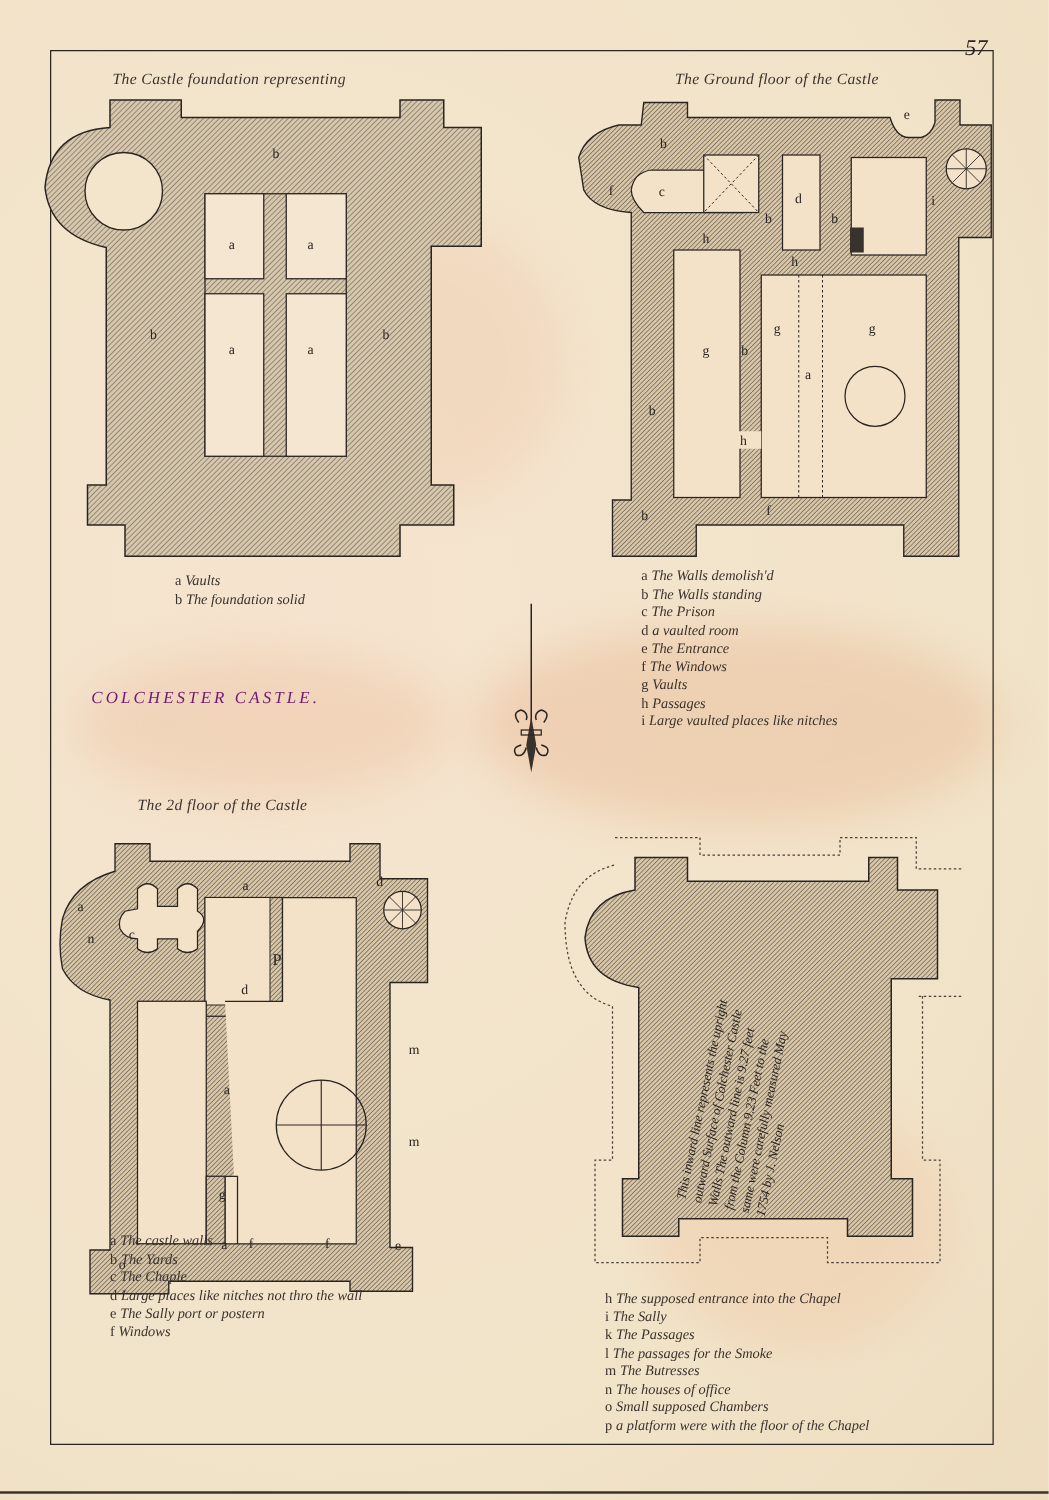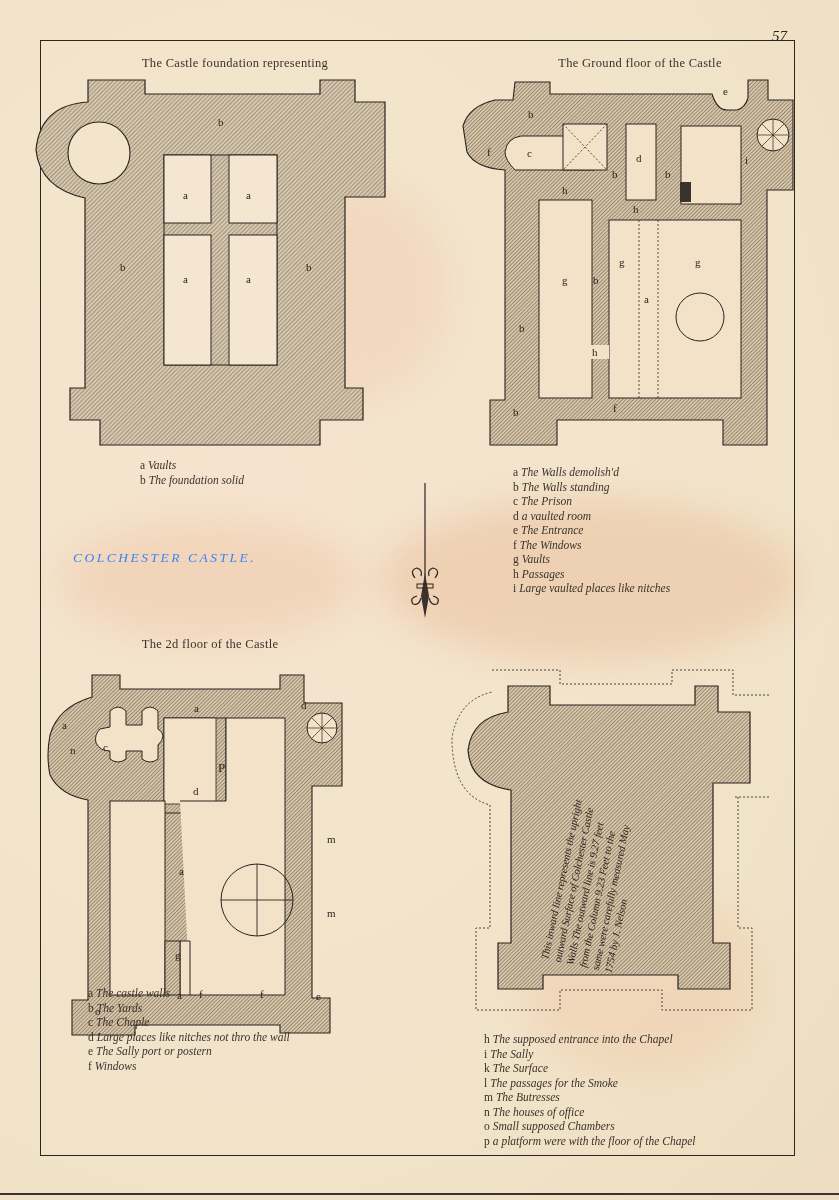--- a/index.html
+++ b/index.html
@@ -1,26 +1,26 @@
 <!DOCTYPE html>
 <html><head>
 <meta charset="utf-8">
 <style>
   html,body{margin:0;padding:0;}
   body{width:839px;height:1200px;position:relative;overflow:hidden;
     background:radial-gradient(ellipse at 30% 40%, #f6e3cf 0%, #f3e4cc 35%, #f1e3c8 70%, #eddcbf 100%);
     font-family:"Liberation Serif", serif; color:#2a2420;}
   .stain{position:absolute;border-radius:50%;filter:blur(18px);opacity:.45;}
   .frame{position:absolute;left:40px;top:40px;width:755px;height:1116px;border:1.3px solid #2c2622;box-sizing:border-box;}
-  .pagenum{position:absolute;left:772px;top:28px;font-style:italic;font-size:15px;}
-  .title{position:absolute;font-size:12.5px;text-align:center;letter-spacing:.3px;color:#3a322c;line-height:14px;}
+  .pagenum{position:absolute;left:772px;top:28px;font-style:italic;font-size:18px;}
+  .title{position:absolute;font-style:italic;font-size:12.5px;letter-spacing:.3px;color:#3a322c;line-height:14px;}
   .legend{position:absolute;font-size:11.5px;line-height:14.5px;color:#3a322c;}
   .legend .row span.k{font-style:normal;margin-right:3px;}
   .legend .row span.v{font-style:italic;}
-  .caption{position:absolute;left:73px;top:550px;font-size:13.5px;letter-spacing:2.5px;font-style:italic;color:#3b82f6;}
+  .caption{position:absolute;left:73px;top:550px;font-size:13.5px;letter-spacing:2.5px;font-style:italic;color:#701a75;}
   .plan{position:absolute;}
   .lbl{font-family:"Liberation Serif", serif;font-size:11px;fill:#2a2420;}
   .bottomline{position:absolute;left:0;top:1193px;width:839px;height:2px;background:#3a3330;}
 </style>
 </head>
 <body>
 
 <div class="stain" style="left:380px;top:500px;width:420px;height:160px;background:#e9b995;"></div>
 <div class="stain" style="left:60px;top:520px;width:300px;height:120px;background:#edc4a3;"></div>
 <div class="stain" style="left:520px;top:880px;width:240px;height:200px;background:#efc9aa;"></div>
@@ -59,21 +59,21 @@
   <text class="lbl" x="153" y="213">a</text>
   <text class="lbl" x="216" y="213">a</text>
   <text class="lbl" x="90" y="201">b</text>
   <text class="lbl" x="276" y="201">b</text>
 </svg>
 <div class="legend" style="left:140px;top:458px;">
   <div class="row"><span class="k">a</span><span class="v">Vaults</span></div>
   <div class="row"><span class="k">b</span><span class="v">The foundation solid</span></div>
 </div>
 
-<div class="title" style="left:520px;top:56px;width:240px;">The Ground floor of the Castle</div>
+<div class="title" style="left:540px;top:56px;width:240px;">The Ground floor of the Castle</div>
 <svg class="plan" style="left:455px;top:70px;" width="340" height="390" viewBox="0 0 340 390">
   <path d="M60,12 H95 V24 H257 Q262,40 272,40 L282,40 Q290,38 293,28 V10 H313 V30 H338 V120 H312 V375 H268 V350 H102 V375 H35 V330 H50 V130 L50,100 Q20,98 12,82 L8,56 Q14,36 40,30 L58,30 Z" fill="url(#hatch2)" stroke="#2a2420" stroke-width="1.1"></path>
 
   <path d="M97,66 H140 V100 H60 Q50,90 50,82 Q52,68 66,66 Z" fill="#f3e2c8" stroke="#2a2420" stroke-width="1"></path>
   <rect x="108" y="54" width="44" height="46" fill="#f3e2c8" stroke="#2a2420" stroke-width="1"></rect>
   <line x1="108" y1="54" x2="152" y2="100" stroke="#2a2420" stroke-dasharray="2,2" stroke-width=".8"></line>
   <line x1="152" y1="54" x2="108" y2="100" stroke="#2a2420" stroke-dasharray="2,2" stroke-width=".8"></line>
 
   <rect x="171" y="54" width="30" height="76" fill="#f3e2c8" stroke="#2a2420" stroke-width="1"></rect>
 
@@ -107,21 +107,21 @@
   <text class="lbl" x="107" y="214">g</text>
   <text class="lbl" x="164" y="196">g</text>
   <text class="lbl" x="240" y="196">g</text>
   <text class="lbl" x="138" y="214">b</text>
   <text class="lbl" x="189" y="233">a</text>
   <text class="lbl" x="64" y="262">b</text>
   <text class="lbl" x="137" y="286">h</text>
   <text class="lbl" x="158" y="342">f</text>
   <text class="lbl" x="58" y="346">b</text>
 </svg>
-<div class="legend" style="left:513px;top:465px;">
+<div class="legend" style="left:513px;top:454px;">
   <div class="row"><span class="k">a</span><span class="v">The Walls demolish'd</span></div>
   <div class="row"><span class="k">b</span><span class="v">The Walls standing</span></div>
   <div class="row"><span class="k">c</span><span class="v">The Prison</span></div>
   <div class="row"><span class="k">d</span><span class="v">a vaulted room</span></div>
   <div class="row"><span class="k">e</span><span class="v">The Entrance</span></div>
   <div class="row"><span class="k">f</span><span class="v">The Windows</span></div>
   <div class="row"><span class="k">g</span><span class="v">Vaults</span></div>
   <div class="row"><span class="k">h</span><span class="v">Passages</span></div>
   <div class="row"><span class="k">i</span><span class="v">Large vaulted places like nitches</span></div>
 </div>
@@ -193,21 +193,21 @@
     <text x="0" y="13">outward Surface of Colchester Castle</text>
     <text x="0" y="26">Walls The outward line is 9.27 feet</text>
     <text x="0" y="39">from the Column 9.23 Feet to the</text>
     <text x="0" y="52">same were carefully measured May</text>
     <text x="0" y="65">1754 by J. Nelson</text>
   </g>
 </svg>
 <div class="legend" style="left:472px;top:1032px;margin-left:12px;">
   <div class="row"><span class="k">h</span><span class="v">The supposed entrance into the Chapel</span></div>
   <div class="row"><span class="k">i</span><span class="v">The Sally</span></div>
-  <div class="row"><span class="k">k</span><span class="v">The Surface</span></div>
+  <div class="row"><span class="k">k</span><span class="v">The Passages</span></div>
   <div class="row"><span class="k">l</span><span class="v">The passages for the Smoke</span></div>
   <div class="row"><span class="k">m</span><span class="v">The Butresses</span></div>
   <div class="row"><span class="k">n</span><span class="v">The houses of office</span></div>
   <div class="row"><span class="k">o</span><span class="v">Small supposed Chambers</span></div>
   <div class="row"><span class="k">p</span><span class="v">a platform were with the floor of the Chapel</span></div>
 </div>
 
 <div class="bottomline"></div>
 
 </body></html>

